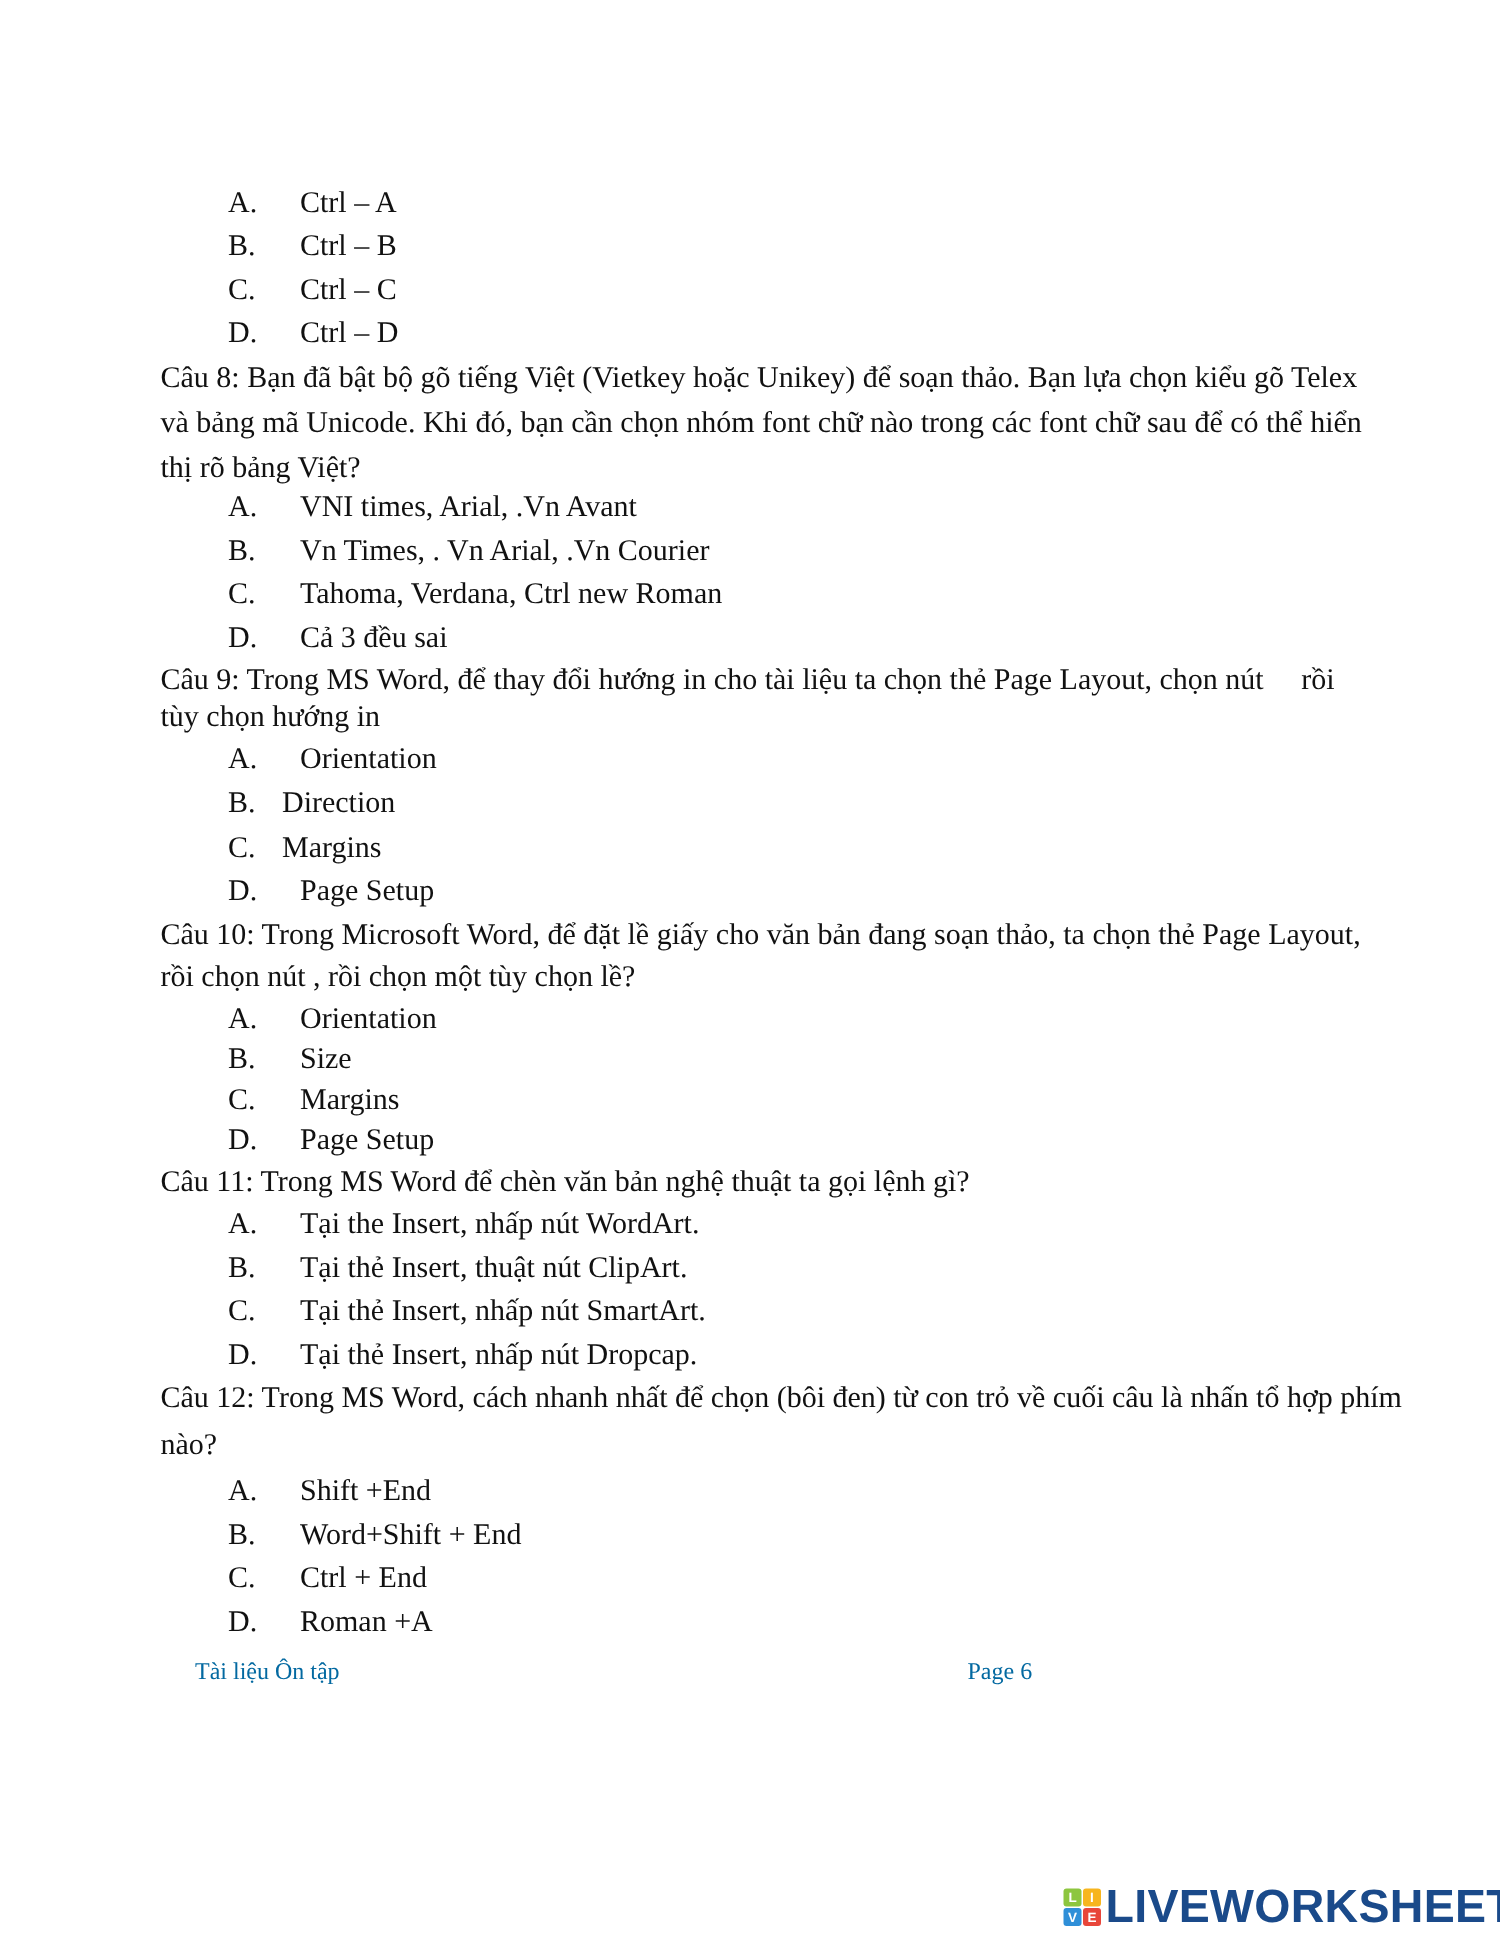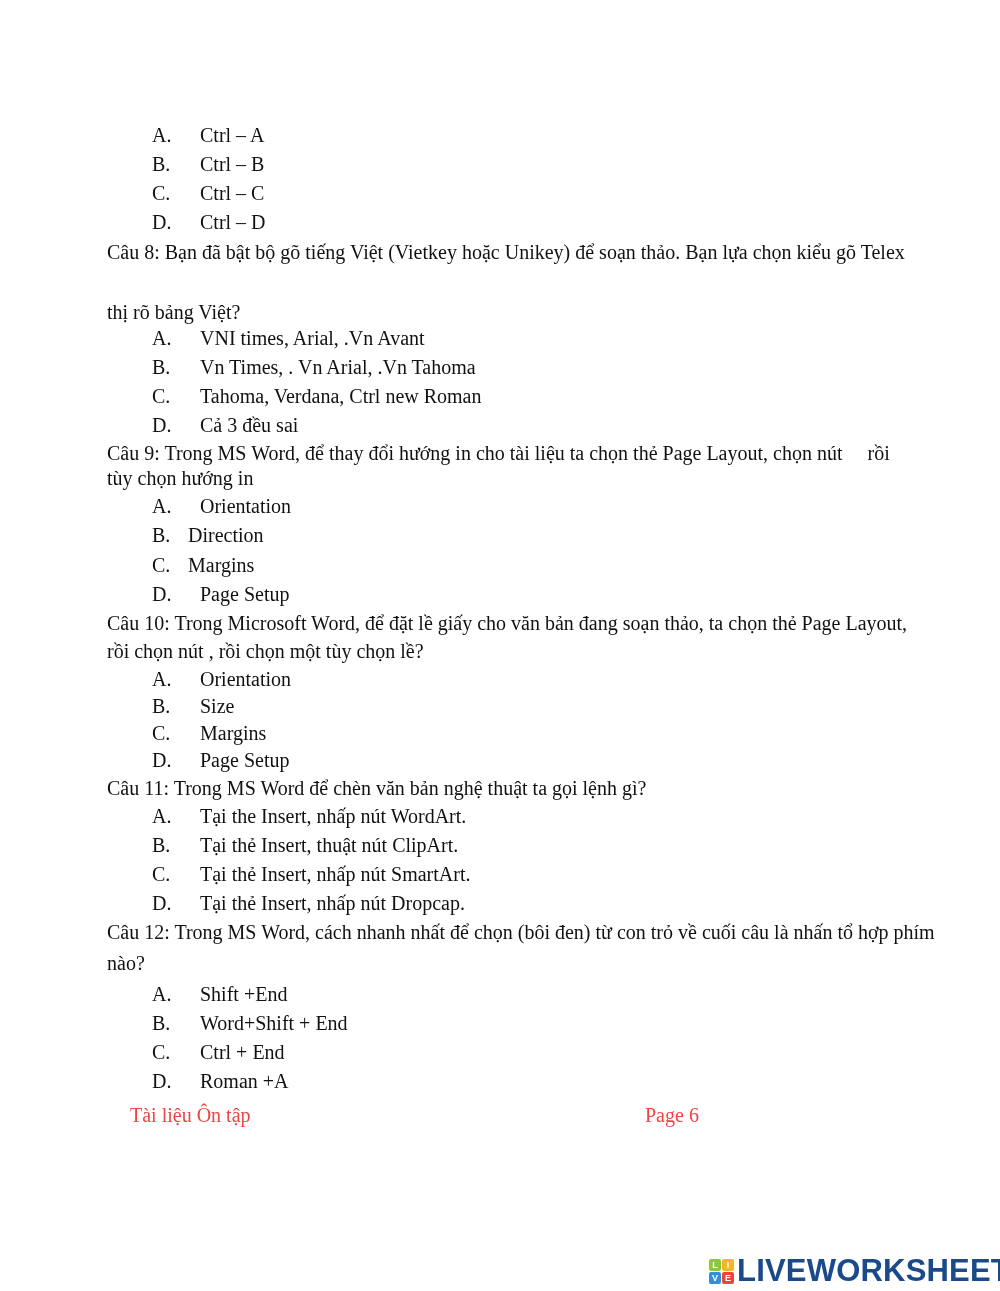--- a/index.html
+++ b/index.html
@@ -17,23 +17,23 @@
       font-size: 20px;
       line-height: 24px;
       white-space: nowrap;
     }
     .q { left: 95px; }
     .opt { left: 140px; }
     .opt .letter { display: inline-block; width: 48px; }
     .opt.tight .letter { width: 36px; }
     .footer {
       position: absolute;
-      font-size: 20px;
+      font-size: 16px;
       line-height: 18px;
-      color: #ef4444;
+      color: #0369a1;
     }
     .logo {
       position: absolute;
       left: 697px; top: 1256px;
       display: flex; align-items: center;
     }
     .logo-grid {
       display: grid;
       grid-template-columns: 12px 12px;
       grid-template-rows: 12px 12px;
@@ -58,23 +58,24 @@
 <body>
 
 <div class="page">
 
   <div class="line opt" style="top:123px"><span class="letter">A.</span><span>Ctrl – A</span></div>
   <div class="line opt" style="top:152px"><span class="letter">B.</span><span>Ctrl – B</span></div>
   <div class="line opt" style="top:181px"><span class="letter">C.</span><span>Ctrl – C</span></div>
   <div class="line opt" style="top:210px"><span class="letter">D.</span><span>Ctrl – D</span></div>
 
   <div class="line q" style="top:240px">Câu 8: Bạn đã bật bộ gõ tiếng Việt (Vietkey hoặc Unikey) để soạn thảo. Bạn lựa chọn kiểu gõ Telex</div>
+  <div class="line q" style="top:270px">và bảng mã Unicode. Khi đó, bạn cần chọn nhóm font chữ nào trong các font chữ sau để có thể hiển</div>
   <div class="line q" style="top:300px">thị rõ bảng Việt?</div>
   <div class="line opt" style="top:326px"><span class="letter">A.</span><span>VNI times, Arial, .Vn Avant</span></div>
-  <div class="line opt" style="top:355px"><span class="letter">B.</span><span>Vn Times, . Vn Arial, .Vn Tahoma</span></div>
+  <div class="line opt" style="top:355px"><span class="letter">B.</span><span>Vn Times, . Vn Arial, .Vn Courier</span></div>
   <div class="line opt" style="top:384px"><span class="letter">C.</span><span>Tahoma, Verdana, Ctrl new Roman</span></div>
   <div class="line opt" style="top:413px"><span class="letter">D.</span><span>Cả 3 đều sai</span></div>
 
   <div class="line q" style="top:441px; white-space:pre">Câu 9: Trong MS Word, để thay đổi hướng in cho tài liệu ta chọn thẻ Page Layout, chọn nút     rồi</div>
   <div class="line q" style="top:466px">tùy chọn hướng in</div>
   <div class="line opt" style="top:494px"><span class="letter">A.</span><span>Orientation</span></div>
   <div class="line opt tight" style="top:523px"><span class="letter">B.</span><span>Direction</span></div>
   <div class="line opt tight" style="top:553px"><span class="letter">C.</span><span>Margins</span></div>
   <div class="line opt" style="top:582px"><span class="letter">D.</span><span>Page Setup</span></div>
 

